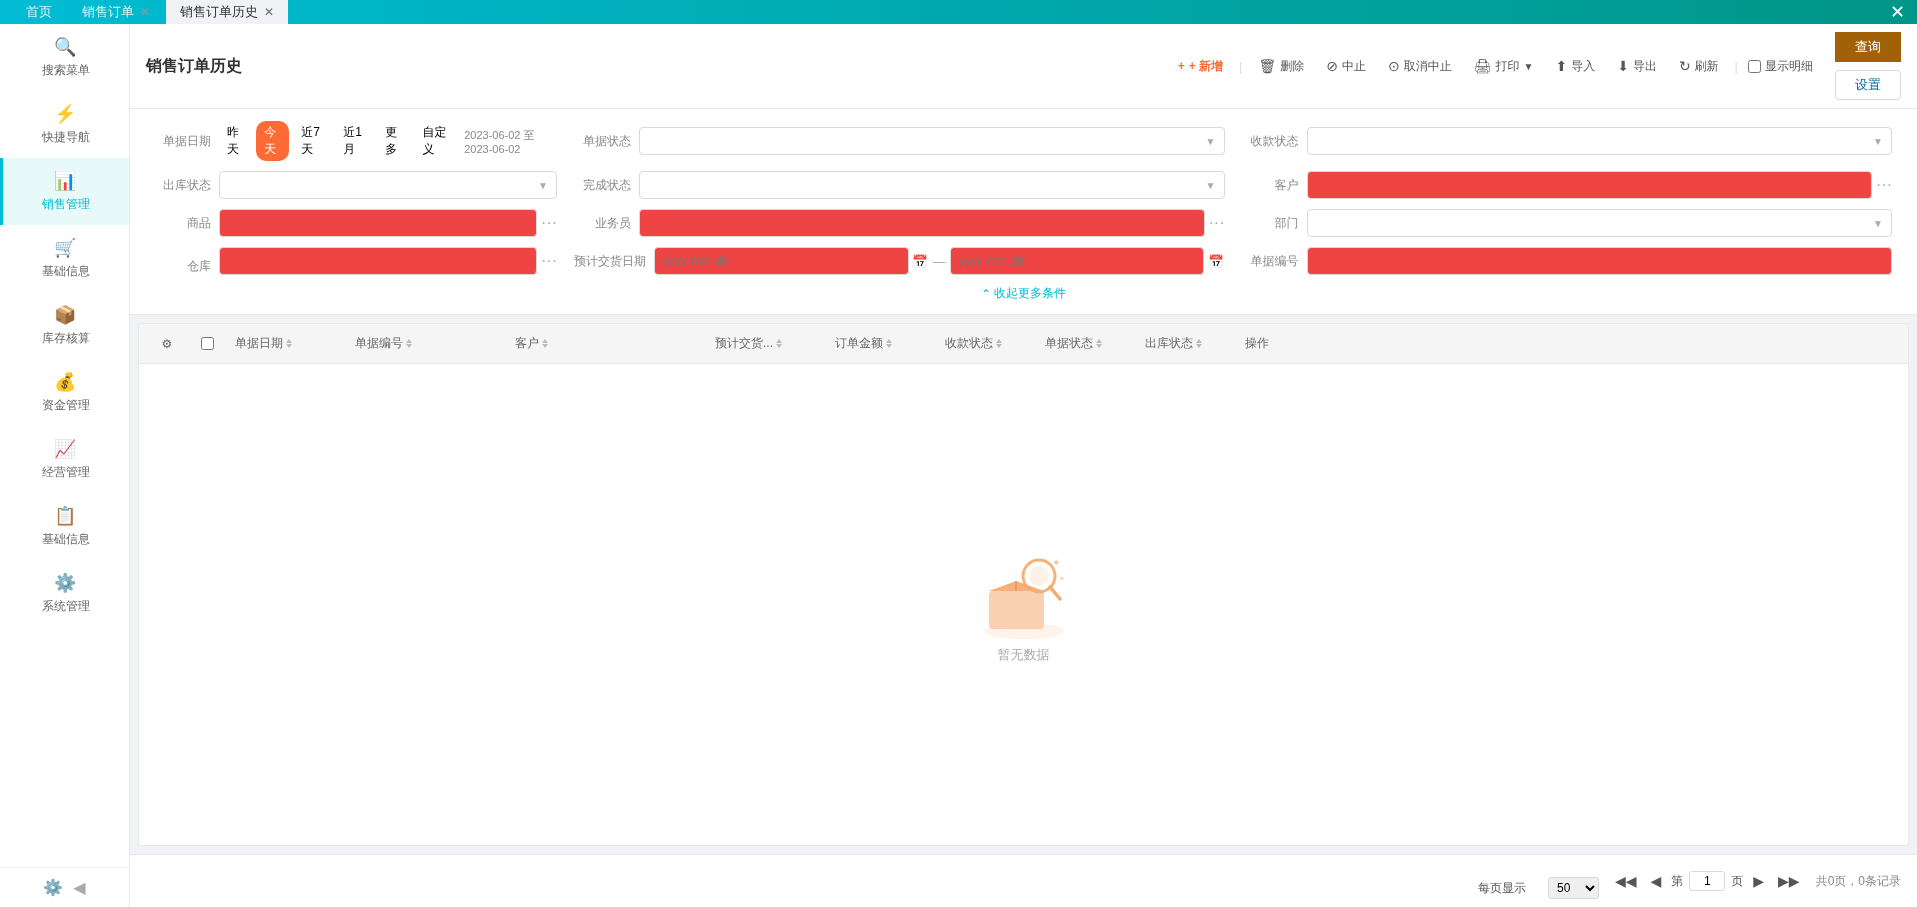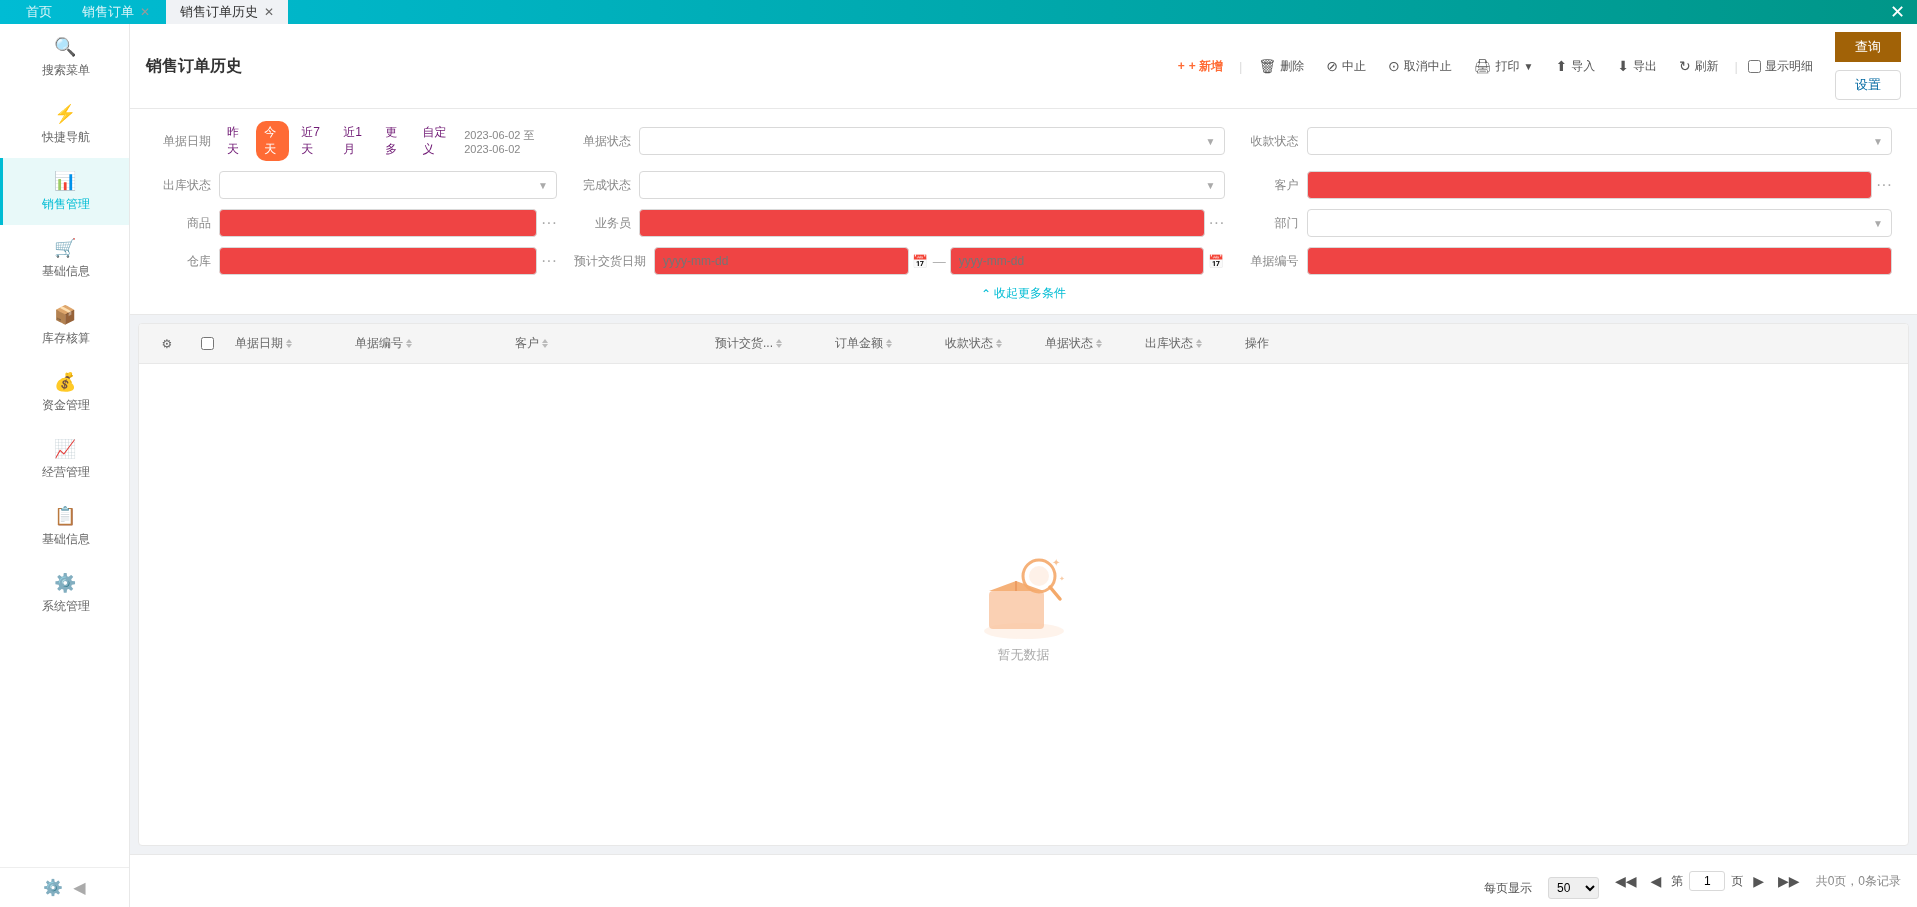--- a/index.html
+++ b/index.html
@@ -43,21 +43,21 @@
     .filter-row { display: flex; align-items: center; gap: 0; margin-bottom: 10px; flex-wrap: wrap; }
     .filter-item { display: flex; align-items: center; flex: 1; min-width: 280px; padding: 0 8px; border-right: 1px solid transparent; }
     .filter-label { color: #888; font-size: 12px; white-space: nowrap; min-width: 65px; text-align: right; padding-right: 8px; }
     .filter-control { flex: 1; display: flex; align-items: center; gap: 4px; }
     .filter-select { flex: 1; border: 1px solid #d9d9d9; border-radius: 4px; padding: 4px 8px; font-size: 12px; color: #333; background: #fff; cursor: pointer; display: flex; align-items: center; justify-content: space-between; min-height: 28px; }
     .filter-input { flex: 1; border: 1px solid #d9d9d9; border-radius: 4px; padding: 4px 8px; font-size: 12px; color: #333; background: #ef4444; min-height: 28px; outline: none; }
     .filter-dots { color: #aaa; cursor: pointer; font-size: 16px; }
     .date-filter { display: flex; align-items: center; gap: 4px; }
     .date-btn { padding: 2px 7px; border-radius: 3px; font-size: 12px; cursor: pointer; border: 1px solid transparent; }
     .date-btn.active { background: #ff6b35; color: white; border-radius: 10px; }
-    .date-btn:not(.active) { color: #701a75; }
+    .date-btn:not(.active) { color: #000000; }
     .date-range { color: #888; font-size: 11px; margin-left: 4px; }
     .chevron-down { font-size: 10px; color: #aaa; }
     .collapse-row { display: flex; justify-content: center; margin-top: 4px; }
     .collapse-btn { color: #00bcd4; font-size: 12px; cursor: pointer; display: flex; align-items: center; gap: 3px; }
 
     
     .btn-query { background: #a16207; color: white; border: none; border-radius: 0; padding: 6px 20px; font-size: 13px; cursor: pointer; font-weight: 500; }
     .btn-setting { background: white; color: #0369a1; border: 1px solid #d9d9d9; border-radius: 4px; padding: 5px 14px; font-size: 13px; cursor: pointer; margin-top: 4px; display: block; width: 100%; }
 
     
@@ -67,21 +67,21 @@
     .th-cell.checkbox-col { width: 40px; justify-content: center; }
     .th-cell.settings-col { width: 40px; justify-content: center; }
     .th-sort { display: flex; flex-direction: column; gap: 1px; }
     .th-sort span { width: 0; height: 0; display: block; }
     .th-sort .up { border-left: 3px solid transparent; border-right: 3px solid transparent; border-bottom: 4px solid #bbb; }
     .th-sort .down { border-left: 3px solid transparent; border-right: 3px solid transparent; border-top: 4px solid #bbb; }
     .table-body { flex: 1; display: flex; align-items: center; justify-content: center; flex-direction: column; padding: 40px; }
 
     
     .table-footer { background: #fff; border-top: 1px solid #e8e8e8; padding: 8px 16px; display: flex; align-items: center; justify-content: flex-end; gap: 12px; min-height: 40px; }
-    .page-size-select { display: flex; align-items: center; gap: 16px; font-size: 12px; color: #555; margin-top: 14px; }
+    .page-size-select { display: flex; align-items: center; gap: 22px; font-size: 12px; color: #555; margin-top: 14px; }
     .page-size-select select { border: 1px solid #d9d9d9; border-radius: 3px; padding: 2px 4px; font-size: 12px; }
     .pagination { display: flex; align-items: center; gap: 6px; font-size: 12px; color: #555; }
     .page-btn { cursor: pointer; color: #555; font-size: 14px; padding: 2px 4px; }
     .page-input { width: 36px; border: 1px solid #d9d9d9; border-radius: 3px; padding: 2px 4px; text-align: center; font-size: 12px; }
     .total-info { font-size: 12px; color: #888; }
 
     
     .col-date { width: 120px; }
     .col-no { width: 160px; }
     .col-customer { width: 200px; }
@@ -293,21 +293,21 @@
           <div class="filter-control">
             <div class="filter-select">
               <span></span>
               <span class="chevron-down">▼</span>
             </div>
           </div>
         </div>
       </div>
 
       <div class="filter-row">
-        <div class="filter-item" style="min-width:380px;max-width:420px;">
+        <div class="filter-item" style="min-width:380px;max-width:420px;align-items:flex-end;">
           <span class="filter-label">仓库</span>
           <div class="filter-control">
             <input class="filter-input" style="flex: 1 1 0%;">
             <span class="filter-dots">···</span>
           </div>
         </div>
         <div class="filter-item" style="flex:1;">
           <span class="filter-label">预计交货日期</span>
           <div class="filter-control" style="display:flex;align-items:center;gap:4px;">
             <input class="filter-input" style="width: 100px;" placeholder="yyyy-mm-dd">

